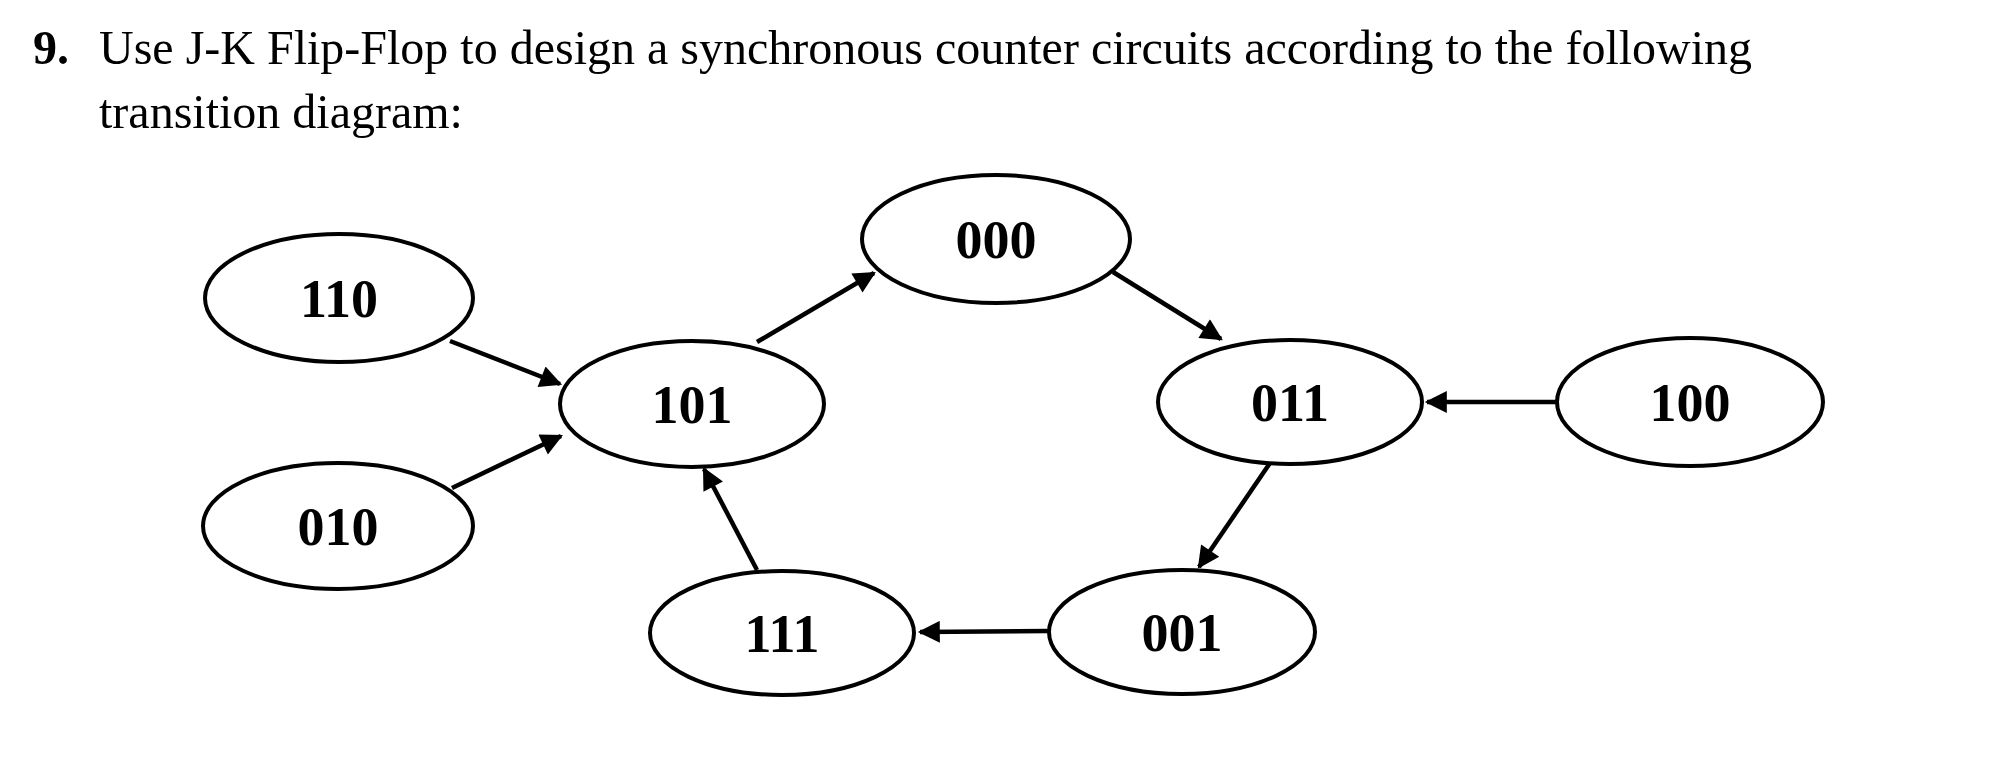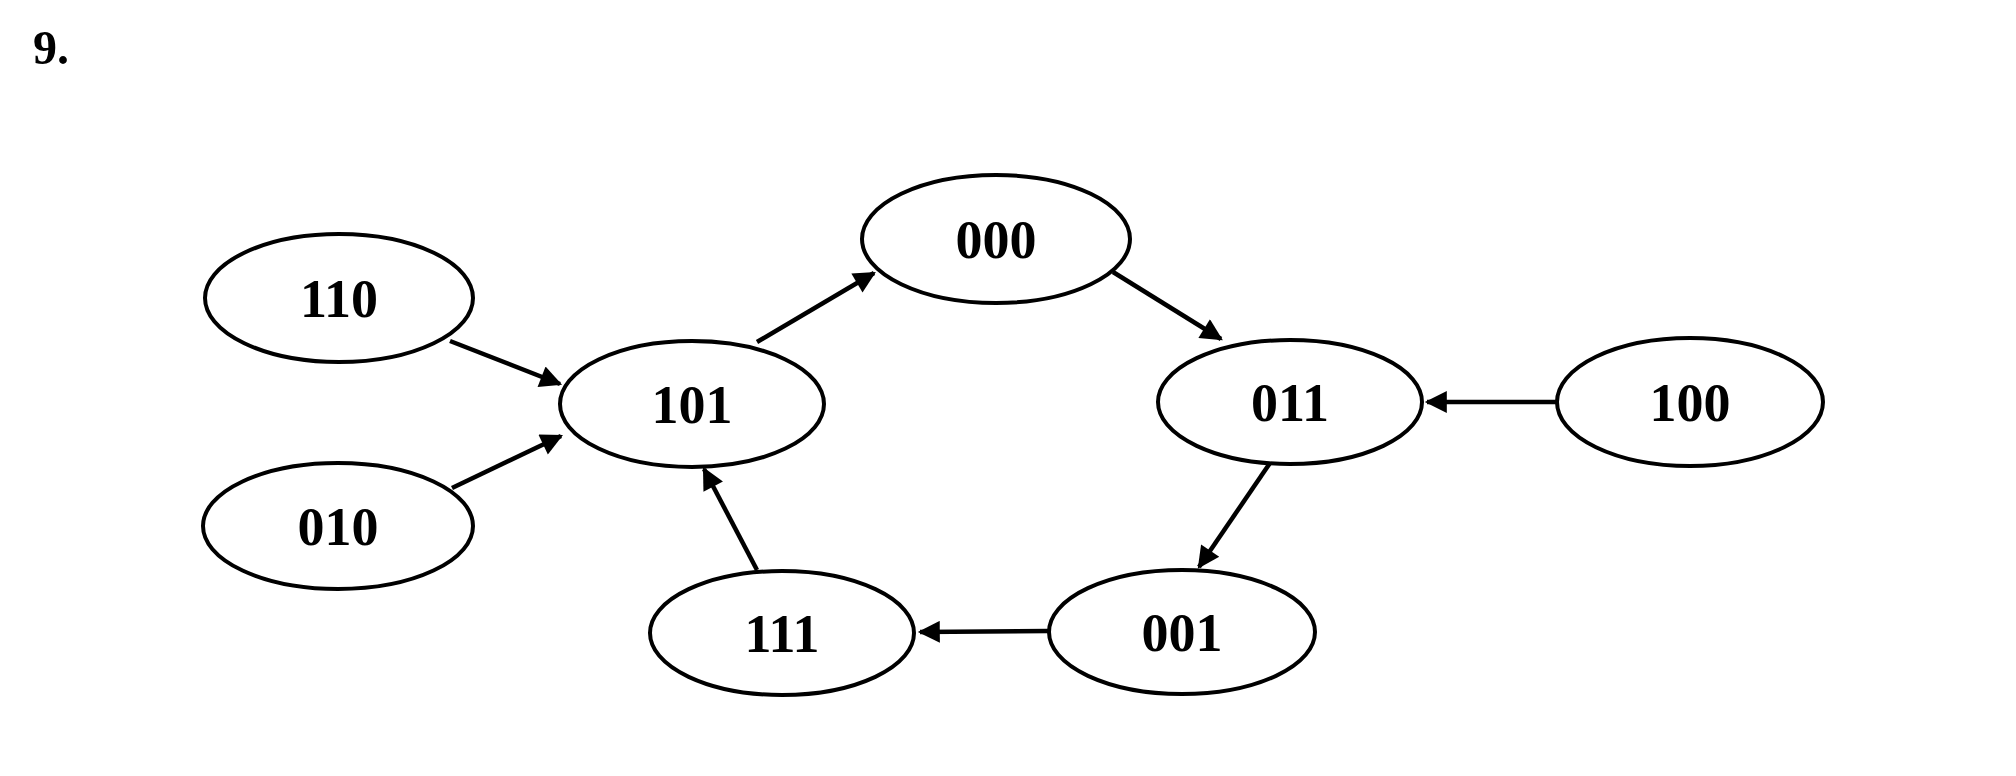--- a/index.html
+++ b/index.html
@@ -57,20 +57,22 @@
     text-anchor: middle;
   }
 </style>
 </head>
 <body>
 
 <div class="page">
   <div class="problem">
     <div class="problem-number">9.</div>
     <div class="problem-text">
+      <div>Use J-K Flip-Flop to design a synchronous counter circuits according to the following</div>
+      <div>transition diagram:</div>
     </div>
   </div>
 
   <svg class="diagram" width="2016" height="776" viewBox="0 0 2016 776" xmlns="http://www.w3.org/2000/svg">
       <defs>
         <marker id="arrowhead" viewBox="0 0 10 10" refX="9" refY="5" markerWidth="30" markerHeight="22" orient="auto" markerUnits="userSpaceOnUse">
           <path d="M 0 0 L 10 5 L 0 10 z" fill="#000000"></path>
         </marker>
       </defs>
       <g>

